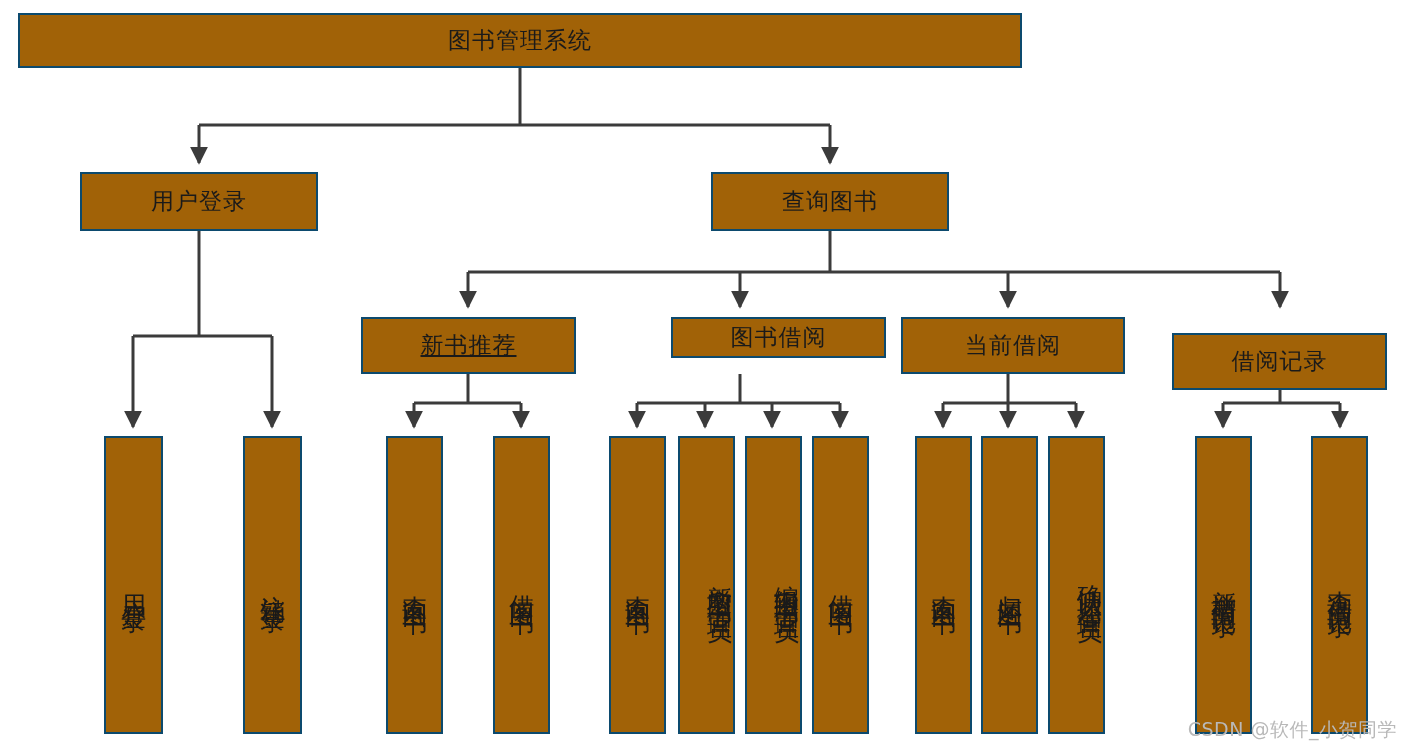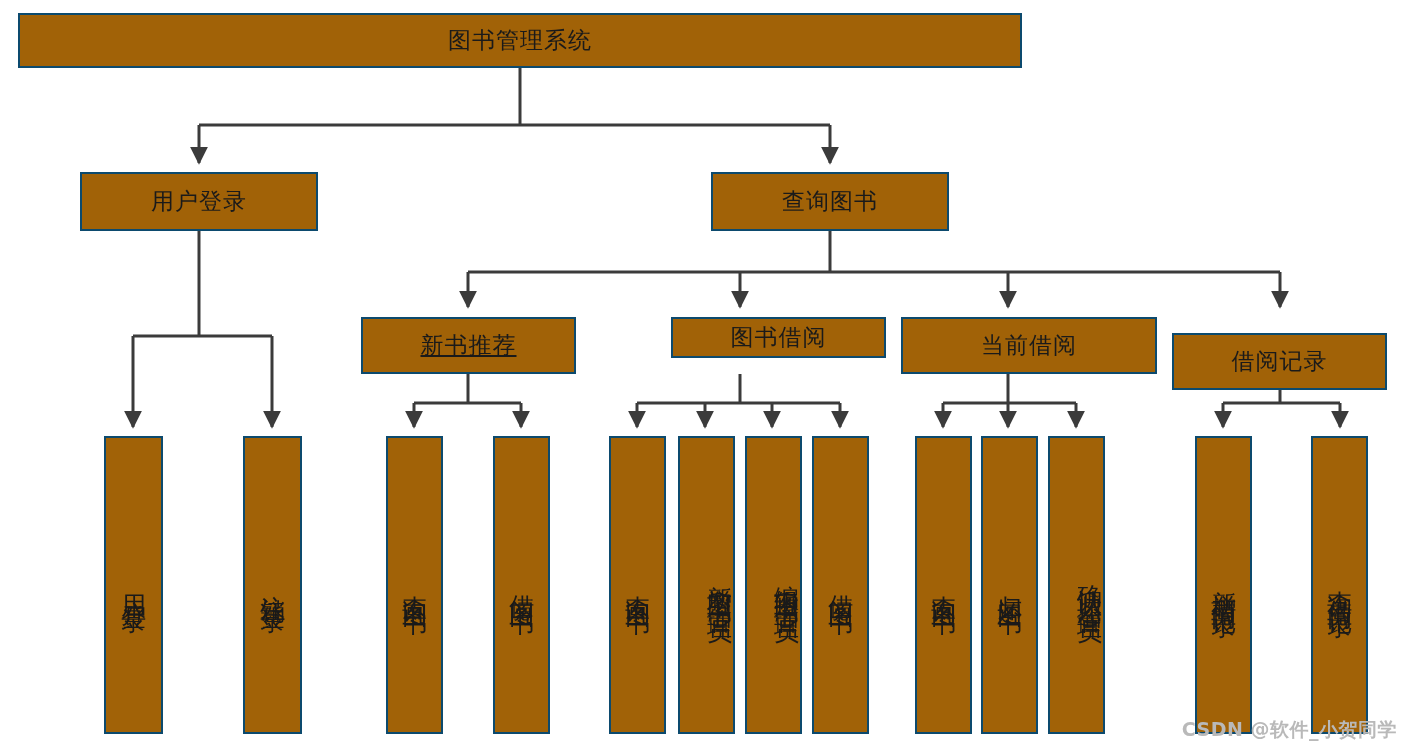--- a/index.html
+++ b/index.html
@@ -58,21 +58,20 @@
     padding-top: 0;
   }
   .watermark {
     position: absolute;
     right: 8px;
     bottom: 4px;
     font-size: 19px;
     color: #b9b9b9;
     white-space: nowrap;
     letter-spacing: 0.5px;
-    font-weight: bold;
   }
 </style>
 </head>
 <body>
 
 <div id="canvas">
 
   <svg id="diagram-svg" viewBox="0 0 1405 747" xmlns="http://www.w3.org/2000/svg">
     <defs>
       <marker id="arrow" viewBox="0 0 10 10" refX="9" refY="5" markerWidth="6" markerHeight="6" orient="auto-start-reverse">
@@ -136,21 +135,21 @@
   <div class="node-box node-h" style="left:711px; top:172px; width:238px; height:59px;">
     <span>查询图书</span>
   </div>
 
   <div class="node-box node-h" style="left:361px; top:317px; width:215px; height:57px;text-decoration:underline;">
     <span>新书推荐</span>
   </div>
   <div class="node-box node-h" style="left:632px; top:317px; width:215px; height:41px;margin-left:39px;">
     <span>图书借阅</span>
   </div>
-  <div class="node-box node-h" style="left:901px; top:317px; width:256px; height:57px;">
+  <div class="node-box node-h" style="left:901px; top:317px; width:224px; height:57px;">
     <span>当前借阅</span>
   </div>
   <div class="node-box node-h" style="left:1172px; top:317px; width:215px; height:57px;margin-top:16px;">
     <span>借阅记录</span>
   </div>
 
   <div class="node-box node-v mid" style="left:104px; top:436px; width:59px; height:298px;">
     <span>用户登录</span>
   </div>
   <div class="node-box node-v mid" style="left:243px; top:436px; width:59px; height:298px;">

